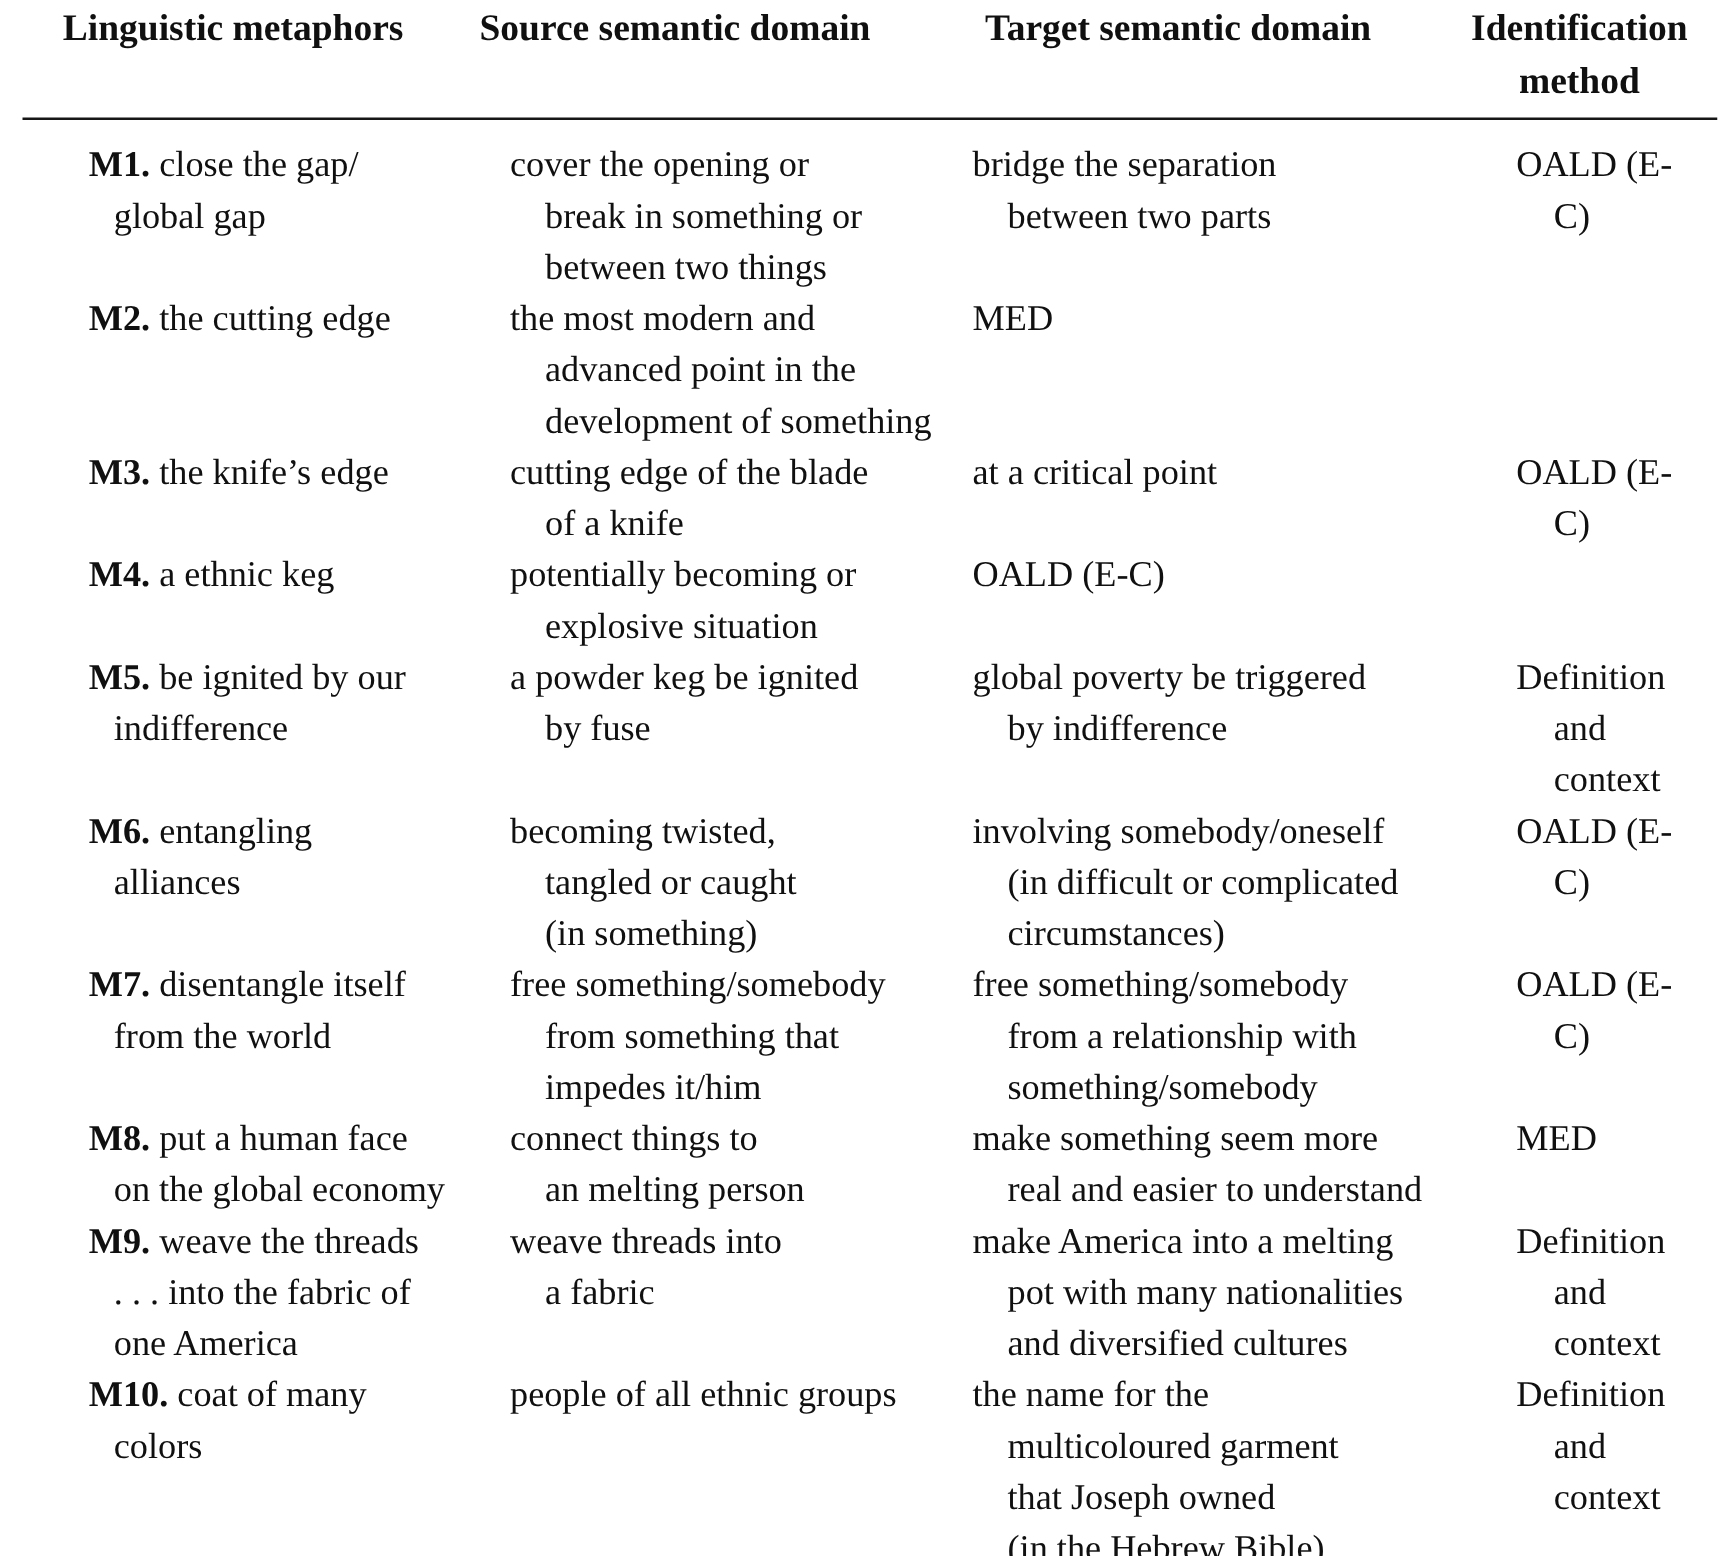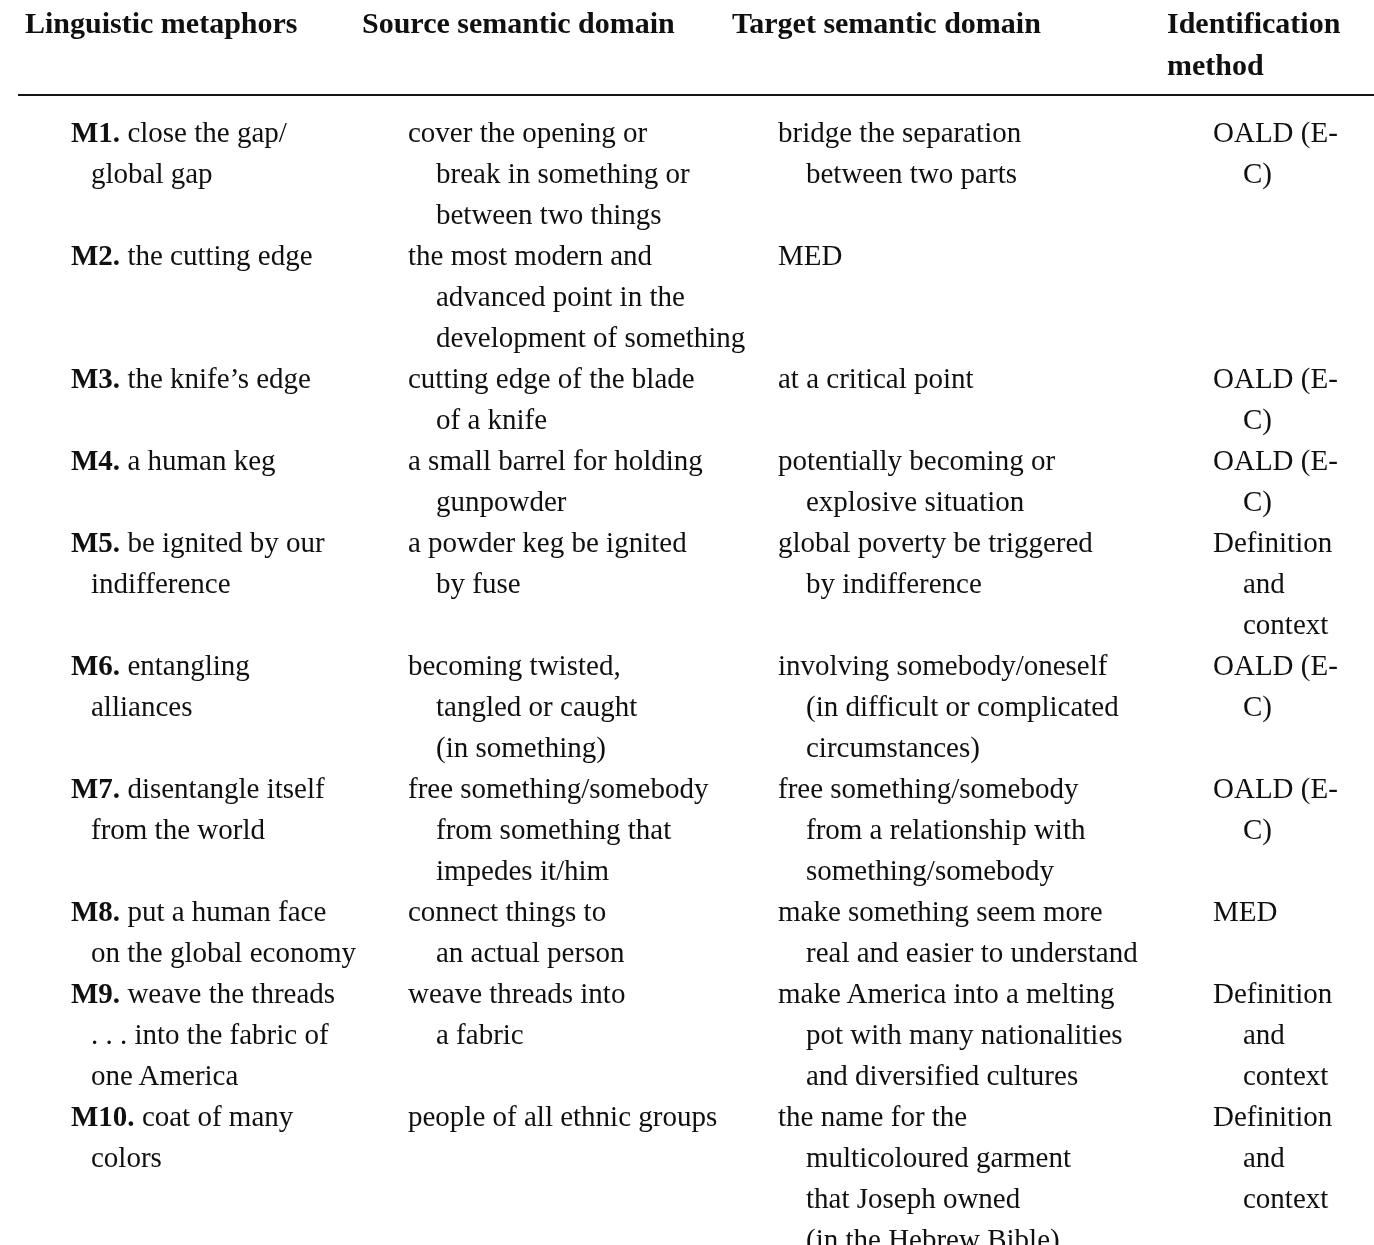--- a/index.html
+++ b/index.html
@@ -18,20 +18,21 @@
     display: grid;
     grid-template-columns: 337px 370px 435px auto;
   }
 
   .hcell {
     font-size: 30px;
     line-height: 42px;
     font-weight: bold;
     white-space: pre-line;
     padding-right: 14px;
+    text-align: center;
   }
 
   .rule {
     border: none;
     border-top: 2px solid #161616;
     margin: 8px 0 0 -7px;
   }
   .rule.bottom {
     border-top: 3px solid #161616;
     margin-top: 14px;
@@ -86,23 +87,21 @@
         <div class="cell c4">MED</div>
       </div>
       <div class="row">
         <div class="cell c1"><span class="mid">M3.</span> <span>the knife’s edge</span></div>
         <div class="cell c2">cutting edge of the blade
 of a knife</div>
         <div class="cell c3">at a critical point</div>
         <div class="cell c4">OALD (E-C)</div>
       </div>
       <div class="row">
-        <div class="cell c1"><span class="mid">M4.</span> <span>a human keg</span></div>
-        <div class="cell c2">a small barrel for holding
-gunpowder</div>
+        <div class="cell c1"><span class="mid">M4.</span> <span>a ethnic keg</span></div>
         <div class="cell c3">potentially becoming or
 explosive situation</div>
         <div class="cell c4">OALD (E-C)</div>
       </div>
       <div class="row">
         <div class="cell c1"><span class="mid">M5.</span> <span>be ignited by our
 indifference</span></div>
         <div class="cell c2">a powder keg be ignited
 by fuse</div>
         <div class="cell c3">global poverty be triggered
@@ -129,21 +128,21 @@
 impedes it/him</div>
         <div class="cell c3">free something/somebody
 from a relationship with
 something/somebody</div>
         <div class="cell c4">OALD (E-C)</div>
       </div>
       <div class="row">
         <div class="cell c1"><span class="mid">M8.</span> <span>put a human face
 on the global economy</span></div>
         <div class="cell c2">connect things to
-an actual person</div>
+an melting person</div>
         <div class="cell c3">make something seem more
 real and easier to understand</div>
         <div class="cell c4">MED</div>
       </div>
       <div class="row">
         <div class="cell c1"><span class="mid">M9.</span> <span>weave the threads
 . . . into the fabric of
 one America</span></div>
         <div class="cell c2">weave threads into
 a fabric</div>

